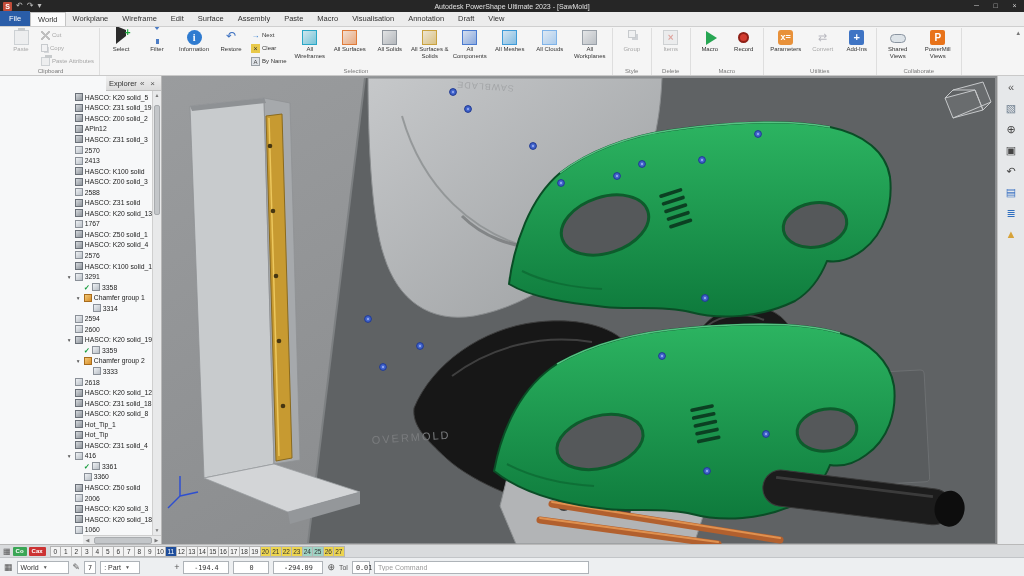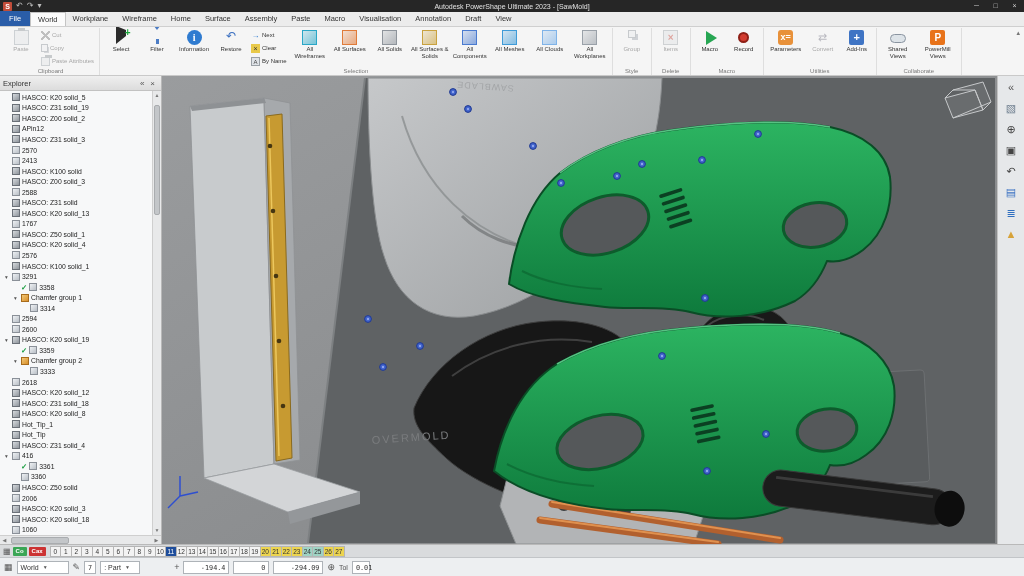--- a/index.html
+++ b/index.html
@@ -54,21 +54,21 @@
   .i-param { background:#e8913a; border-radius:3px; color:#fff; font-size:9px; font-weight:bold; text-align:center; line-height:15px; }
   .i-convert { color:#667; font-size:11px; line-height:14px; text-align:center; }
   .i-addins { background:#3f74c4; border-radius:2px; color:#fff; font-size:11px; font-weight:bold; text-align:center; line-height:14px; }
   .i-cloud { width:16px; height:9px; background:#dde3e8; border:1px solid #8a94a0; border-radius:6px; margin-top:4px; }
   .i-pmill { background:#e8731a; border-radius:2px; color:#fff; font-size:10px; font-weight:bold; text-align:center; line-height:15px; }
 
   
   .main { flex:1; display:flex; min-height:0; }
 
   
-  .explorer { width:162px; background:#f7f8f9; border-right:1px solid #b8b8b8; display:flex; flex-direction:column; position:relative; }
+  .explorer { width:162px; background:#f7f8f9; border-right:1px solid #b8b8b8; display:flex; flex-direction:column; position:relative;align-items:flex-end; }
   .exp-header { height:15px; background:linear-gradient(#efefef,#dcdcdc); border-bottom:1px solid #c2c2c2; display:flex; align-items:center; font-size:7.5px; color:#333; padding:0 3px; }
   .exp-header .sp { flex:1; }
   .exp-hicon { font-size:8px; color:#555; padding:0 3px; }
   .tree { flex:1; overflow:hidden; padding-top:1px; padding-right:9px; }
   .trow { height:10.55px; display:flex; align-items:center; gap:2px; font-size:6.8px; color:#222; white-space:nowrap; }
   .texp { width:7px; font-size:5.5px; color:#555; text-align:center; flex:0 0 7px; }
   .ticon { width:8px; height:8px; flex:0 0 8px; border:1px solid #6a7078; }
   .t-solid { background:linear-gradient(135deg,#d6dade,#8f959c); }
   .t-part { background:linear-gradient(135deg,#eef1f4,#b9bfc6); border-color:#8a9098; }
   .t-chamfer { background:linear-gradient(135deg,#f2c878,#d88f2a); border-color:#a86c1c; }
@@ -97,21 +97,21 @@
   .lcell { width:11.5px; height:11px; line-height:10px; text-align:center; background:#f3f3f3; border:1px solid #b5b5b5; margin-left:-1px; color:#333; }
   .lcell.sel { background:#1f4e9c; color:#fff; }
   .lcell.yl { background:#ecd44f; }
   .lcell.tl { background:#9fd3c4; }
 
   
   .statusbar { height:19px; background:#edeff1; border-top:1px solid #c2c5c8; display:flex; align-items:center; font-size:7px; color:#333; padding:0 4px; gap:4px; flex:0 0 19px; }
   .sb-icon { font-size:9px; color:#555; }
   .sb-select { background:#fff; border:1px solid #aeb3b8; height:13px; line-height:11px; padding:0 3px; display:flex; align-items:center; gap:4px; min-width:52px; }
   .sb-caret { font-size:5px; color:#555; }
-  .sb-box { background:#fff; border:1px solid #aeb3b8; height:13px; line-height:12px; padding:0 3px; text-align:right; font-family:"DejaVu Sans Mono",monospace; font-size:6.8px; }
+  .sb-box { background:#fff; border:1px solid #aeb3b8; height:13px; line-height:12px; padding:0 3px; text-align:center; font-family:"DejaVu Sans Mono",monospace; font-size:6.8px; }
   .sb-label { color:#555; }
   .cmd { width:215px; height:13px; border:1px solid #aeb3b8; font-size:7px; padding:0 3px; font-family:"Liberation Sans",sans-serif; }
   .cmd::placeholder { color:#9a9a9a; }
   .sb-gap { width:26px; }
 </style>
 </head>
 <body>
 
 <div class="app">
 
@@ -128,21 +128,21 @@
         <span class="wc">□</span>
         <span class="wc close">×</span>
       </div>
   </div>
 
   <div class="tabsbar">
     <span class="tab file">File</span>
     <span class="tab active">World</span>
     <span class="tab">Workplane</span>
     <span class="tab">Wireframe</span>
-    <span class="tab">Home</span>
+    <span class="tab">Edit</span>
     <span class="tab">Surface</span>
     <span class="tab">Assembly</span>
     <span class="tab">Paste</span>
     <span class="tab">Macro</span>
     <span class="tab">Visualisation</span>
     <span class="tab">Annotation</span>
     <span class="tab">Draft</span>
     <span class="tab">View</span>
   </div>
 
@@ -750,15 +750,16 @@
       <span class="sb-caret">▼</span>
     </span>
     <span class="sb-gap"></span>
     <span class="sb-icon">+</span>
     <span class="sb-box" style="width:46px">-194.4</span>
     <span class="sb-box" style="width:36px">0</span>
     <span class="sb-box" style="width:50px">-294.09</span>
     <span class="sb-icon">⊕</span>
     <span class="sb-label">Tol</span>
     <span class="sb-box" style="width:18px">0.01</span>
+    <input class="cmd" placeholder="Type Command" style="">
   </div>
 
 </div>
 
 </body></html>

